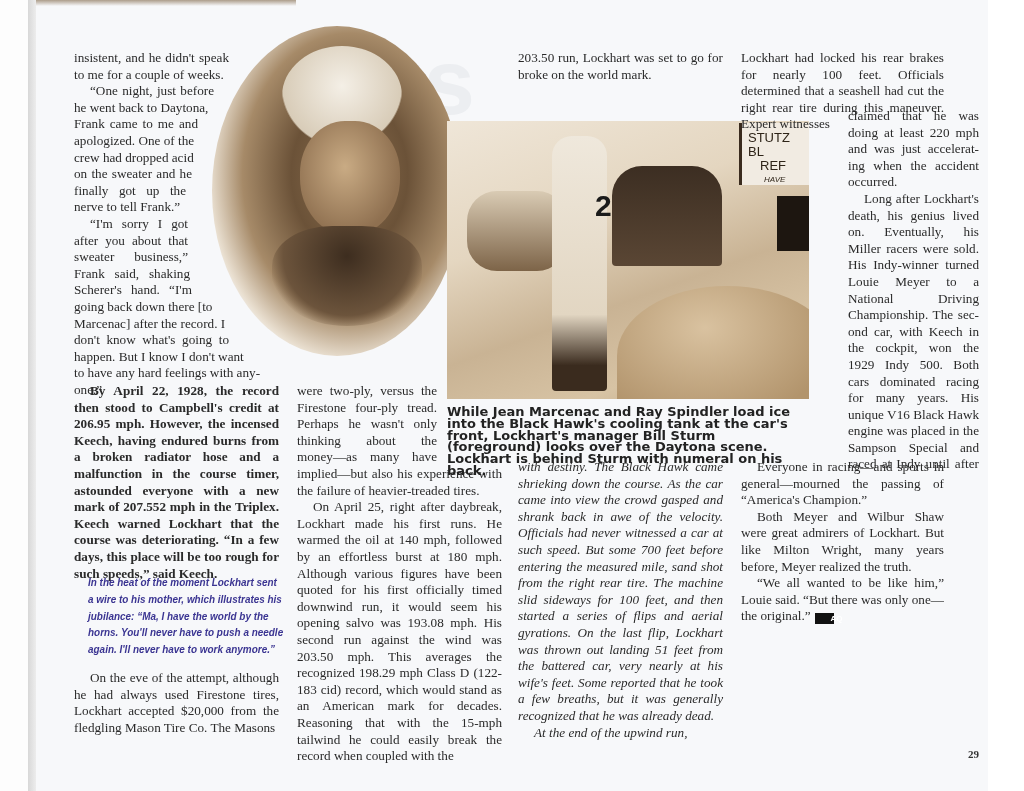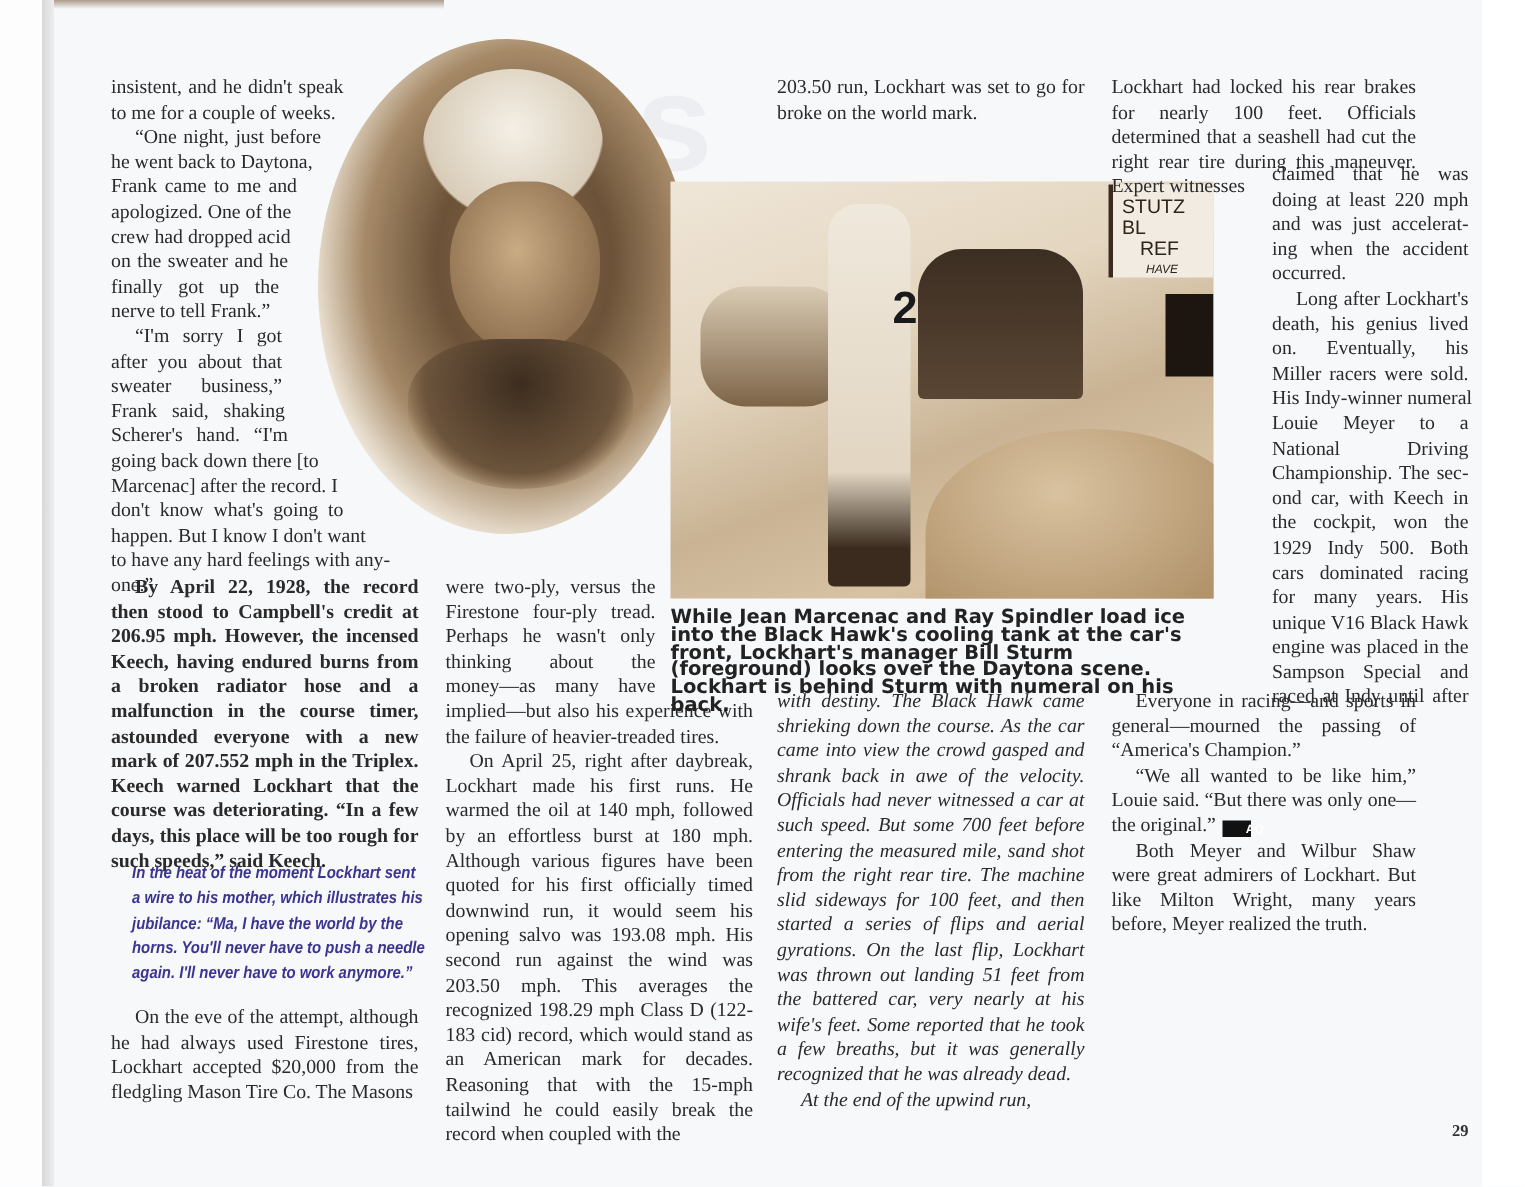--- a/index.html
+++ b/index.html
@@ -136,33 +136,33 @@
 <div class="col" style="left:813px; top:108px; width:131px;margin-left:35px;">
   <span class="line">claimed that he was</span>
   <span class="line">doing at least 220 mph</span>
   <span class="line">and was just accelerat-</span>
   <span class="line">ing when the accident</span>
   <span class="line last">occurred.</span>
   <span class="line" style="padding-left:16px;width:115px">Long after Lockhart's</span>
   <span class="line">death, his genius lived</span>
   <span class="line">on. Eventually, his</span>
   <span class="line">Miller racers were sold.</span>
-  <span class="line">His Indy-winner numeral</span>
+  <span class="line">His Indy-winner turned</span>
   <span class="line">Louie Meyer to a</span>
   <span class="line">National Driving</span>
   <span class="line">Championship. The sec-</span>
   <span class="line">ond car, with Keech in</span>
   <span class="line">the cockpit, won the</span>
   <span class="line">1929 Indy 500. Both</span>
   <span class="line">cars dominated racing</span>
   <span class="line">for many years. His</span>
   <span class="line">unique V16 Black Hawk</span>
   <span class="line">engine was placed in the</span>
   <span class="line">Sampson Special and</span>
   <span class="line">raced at Indy until after</span>
 </div>
 <div class="col" style="left:741px; top:459px; width:203px;">
   <p class="ind">Everyone in racing—and sports in general—mourned the passing of “America's Champion.”</p>
+  <p class="ind">Both Meyer and Wilbur Shaw were great admirers of Lockhart. But like Milton Wright, many years before, Meyer realized the truth.</p>
   <p class="ind"><span>“We all wanted to be like him,” Louie said. “But there was only one—the original.”</span><span class="logo">AQ</span></p>
-  <p class="ind">Both Meyer and Wilbur Shaw were great admirers of Lockhart. But like Milton Wright, many years before, Meyer realized the truth.</p>
 </div>
 
 <div class="pagenum">29</div>
 
 </body></html>

